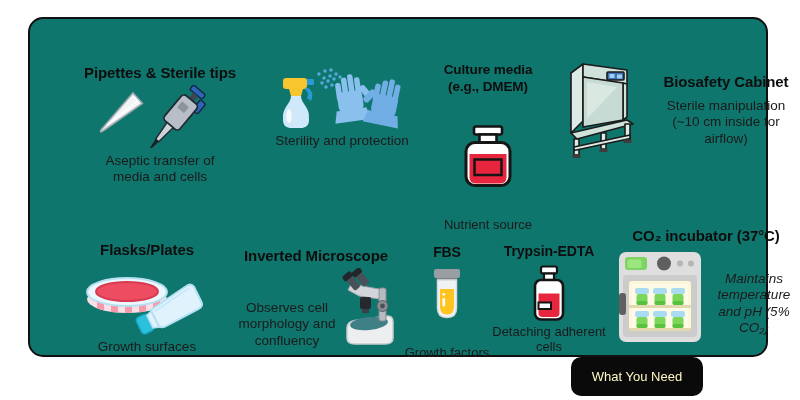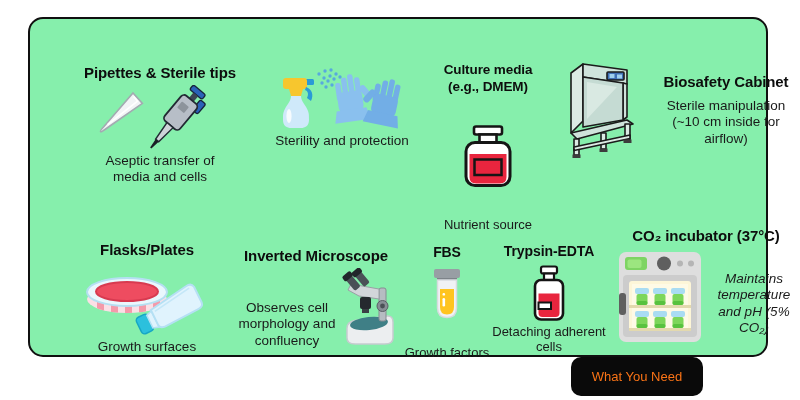--- a/index.html
+++ b/index.html
@@ -4,21 +4,21 @@
 <style>
   html,body{margin:0;padding:0;}
   body{
     width:800px;height:400px;position:relative;overflow:hidden;
     background:#ffffff;
     font-family:"Liberation Sans", sans-serif;
     color:#121212;
   }
   .frame{
     position:absolute;left:28px;top:17px;width:740px;height:340px;
-    border:2.5px solid #101010;border-radius:15px;background:#86efac;
+    border:2.5px solid #101010;border-radius:15px;background:#0f766e;
     box-sizing:border-box;
   }
   .item{position:absolute;display:flex;flex-direction:column;align-items:center;text-align:center;}
   .heading{font-weight:bold;font-size:15px;line-height:1.25;color:#0d0d0d;letter-spacing:-0.1px;}
   .h-sm{font-size:13.5px;}
   .h-md{font-size:14px;}
   .caption{font-size:13.5px;line-height:1.22;color:#1a1a1a;}
   .c-sm{font-size:13px;}
   .row{display:flex;flex-direction:row;align-items:flex-start;}
   .icon-wrap{line-height:0;}
@@ -60,21 +60,21 @@
   #item-incubator .heading{white-space:nowrap;}
   #item-incubator .row{margin-top:5px;font-style:italic;}
   #item-incubator .icon-wrap{margin-left:6px;}
   #item-incubator .caption{width:92px;margin-left:6px;margin-top:20px;}
 
   .tab{
     position:absolute;left:571px;top:357px;width:132px;height:39px;
     background:#0a0a0a;border-radius:10px;
     display:flex;align-items:center;justify-content:center;
   }
-  .tab-label{color:#f97316;font-size:13px;}
+  .tab-label{color:#fef9c3;font-size:13px;}
 </style>
 </head>
 <body>
 
 <div class="frame">
 
   <div class="item" id="item-pipettes">
     <div class="heading">Pipettes &amp; Sterile tips</div>
     <div class="icon-wrap">
       <svg width="130" height="64" viewBox="0 0 130 64">

